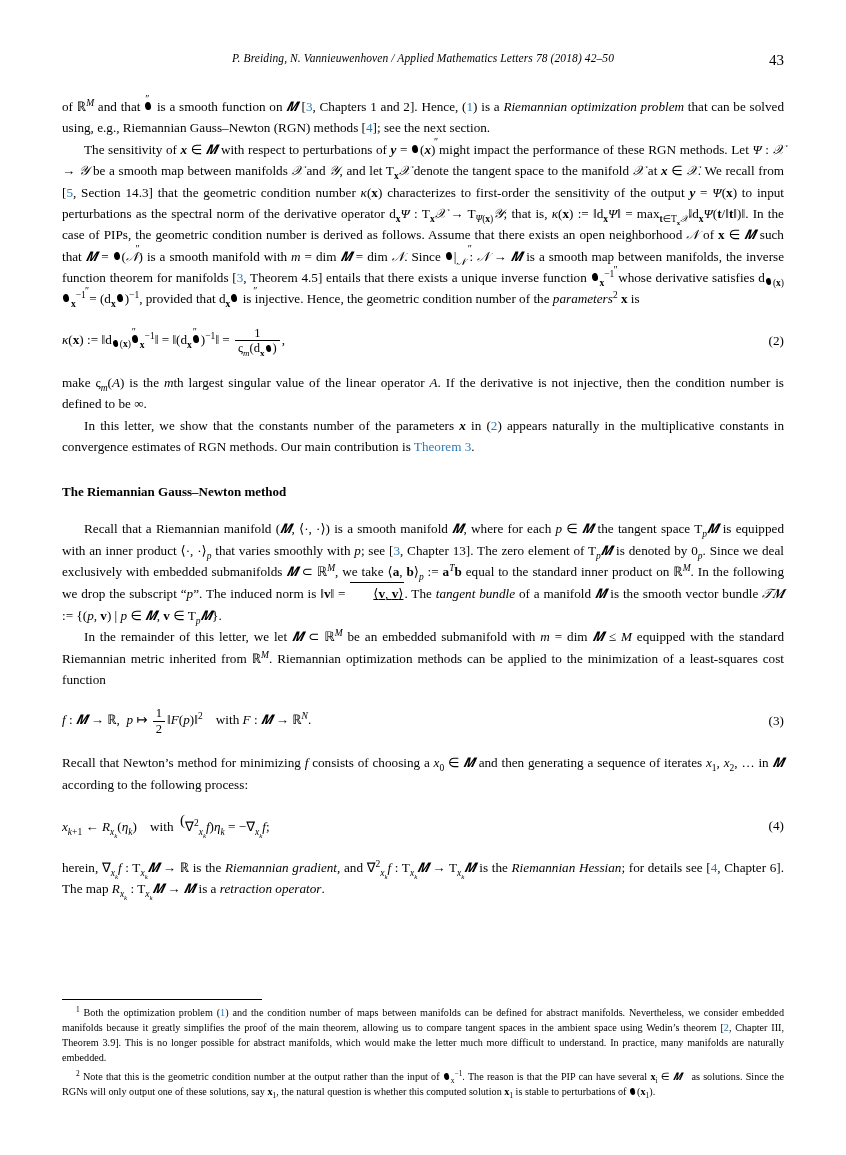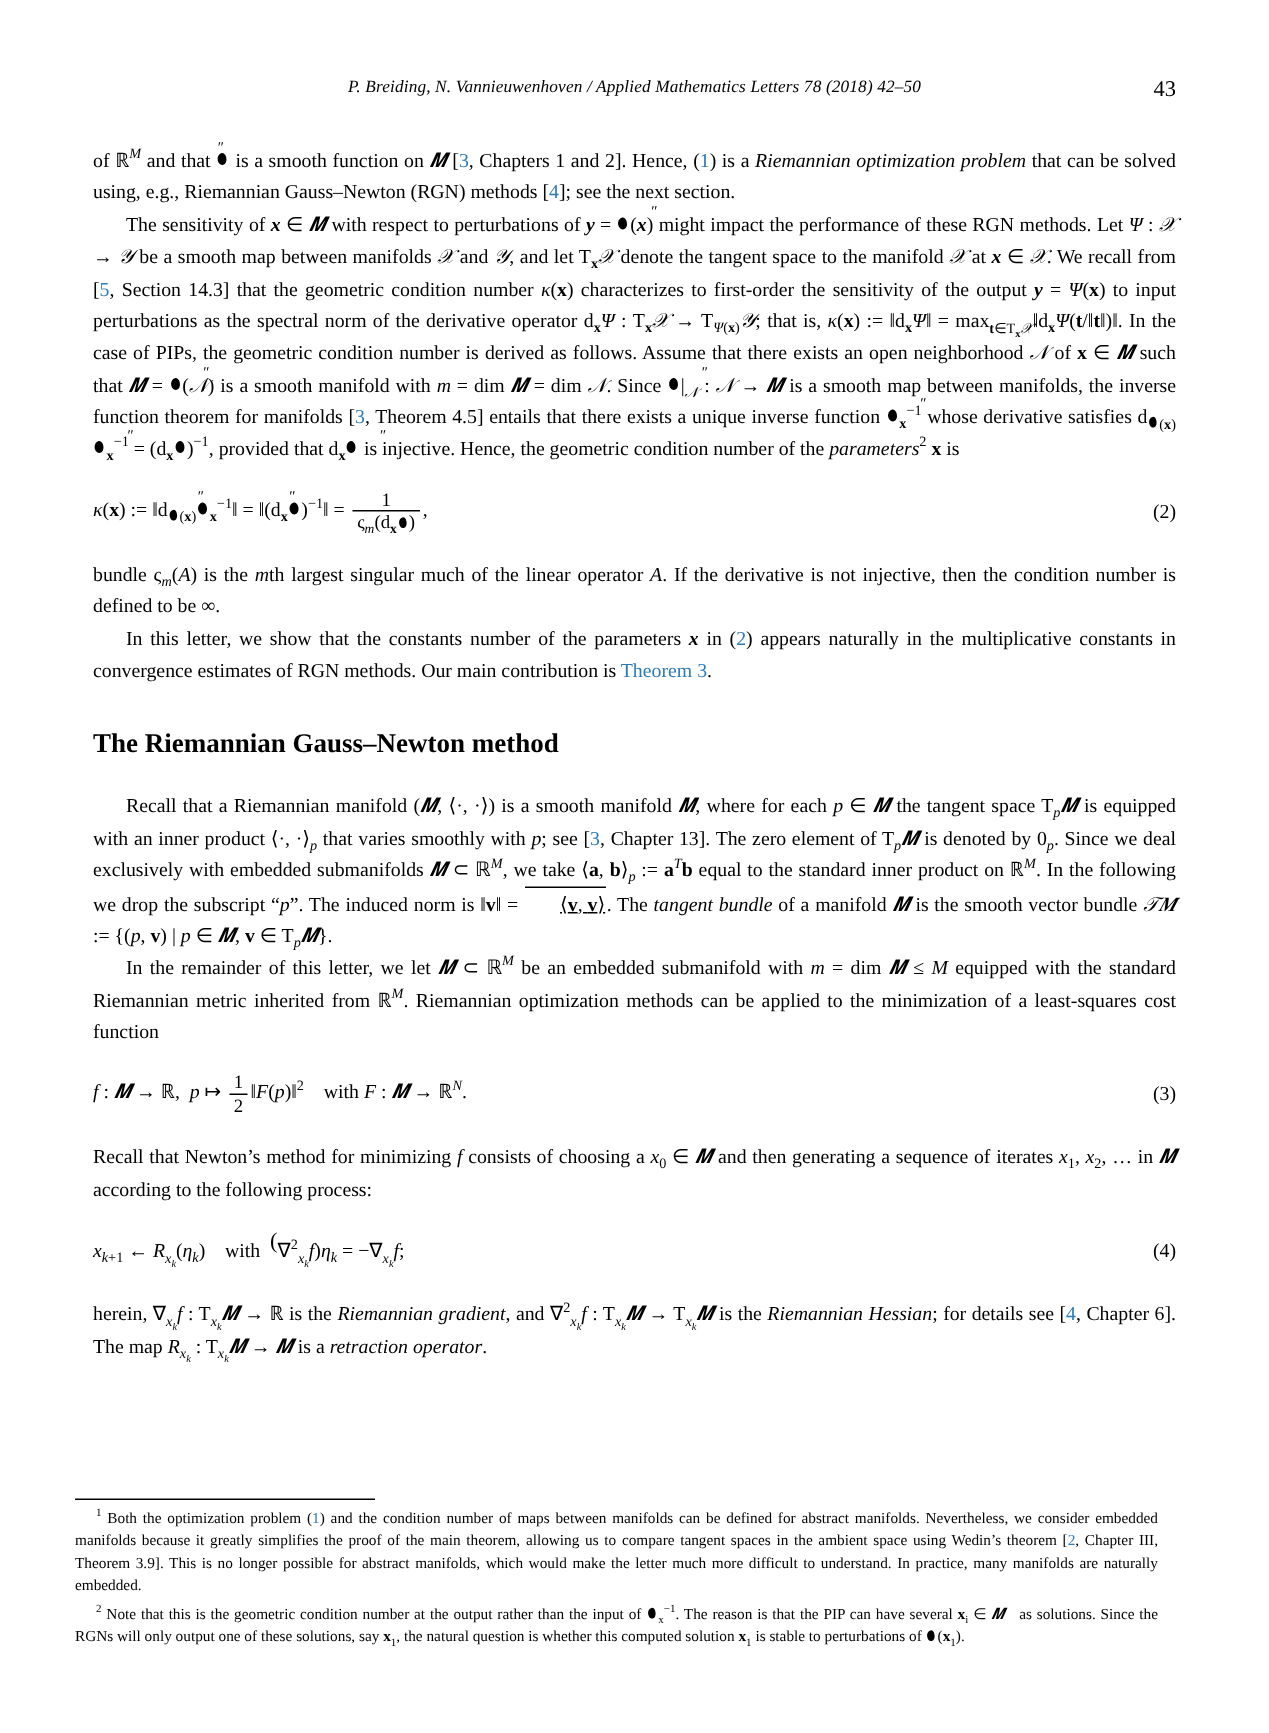--- a/index.html
+++ b/index.html
@@ -69,39 +69,39 @@
   }
   .eq-num {
     position: absolute;
     right: 0;
     top: 50%;
     transform: translateY(-50%);
     font-size: 13.2px;
   }
   .section-head {
     font-weight: bold;
-    font-size: 18px;
+    font-size: 13px;
     margin: 24px 0 16px 0;
   }
   .link {
     color: #2b7bb9;
   }
   .mathvar {
     font-style: italic;
   }
   .cal {
     font-family: "Liberation Serif", serif;
     font-style: italic;
   }
   .bb {
     font-family: Liberation Serif, serif;
   }
   .footnotes {
     position: absolute;
-    left: 50px;
+    left: 62px;
     bottom: 50px;
     width: 722px;
     font-size: 10.2px;
     line-height: 1.45;
     text-align: justify;
   }
   .footnote-rule {
     width: 200px;
     border-top: 0.6px solid #000;
     margin-bottom: 6px;
@@ -206,21 +206,21 @@
         <span class="mathvar">κ</span>(<b>x</b>) := ‖d<sub><span class="blob small"></span>(<b>x</b>)</sub><span class="blob ddot"></span><sub><b>x</b></sub><sup>−1</sup>‖ = ‖(d<sub><b>x</b></sub><span class="blob ddot"></span>)<sup>−1</sup>‖ =
         <span class="frac">
           <span class="num">1</span>
           <span class="den">ς<sub><span class="mathvar">m</span></sub>(d<sub><b>x</b></sub><span class="blob small"></span>)</span>
         </span>,
       </div>
       <div class="eq-num">(2)</div>
     </div>
 
     <p>
-      <span>bundle </span>ς<sub><span class="mathvar">m</span></sub>(<span class="mathvar">A</span>)<span> is the </span><span class="mathvar">m</span><span>th largest singular much of the linear operator </span><span class="mathvar">A</span><span>. If the derivative is not injective, then the condition number is defined to be ∞.</span>
+      <span>make </span>ς<sub><span class="mathvar">m</span></sub>(<span class="mathvar">A</span>)<span> is the </span><span class="mathvar">m</span><span>th largest singular value of the linear operator </span><span class="mathvar">A</span><span>. If the derivative is not injective, then the condition number is defined to be ∞.</span>
     </p>
 
     <p class="indent">
       <span>In this letter, we show that the constants number of the parameters </span><b class="mathvar">x</b><span> in (</span><span class="link">2</span><span>) appears naturally in the multiplicative constants in convergence estimates of RGN methods. Our main contribution is </span><span class="link">Theorem 3</span><span>.</span>
     </p>
 
     <div class="section-head">The Riemannian Gauss–Newton method</div>
 
     <p class="indent">
       Recall that a Riemannian manifold (<span class="cal">𝑴</span>, ⟨·, ·⟩) is a smooth manifold <span class="cal">𝑴</span>, where for each <span class="mathvar">p</span> ∈ <span class="cal">𝑴</span> the tangent space T<sub><span class="mathvar">p</span></sub><span class="cal">𝑴</span> is equipped with an inner product ⟨·, ·⟩<sub><span class="mathvar">p</span></sub> that varies smoothly with <span class="mathvar">p</span>; see [<span class="link">3</span>, Chapter 13]. The zero element of T<sub><span class="mathvar">p</span></sub><span class="cal">𝑴</span> is denoted by 0<sub><span class="mathvar">p</span></sub>. Since we deal exclusively with embedded submanifolds <span class="cal">𝑴</span> ⊂ ℝ<sup><span class="mathvar">M</span></sup>, we take ⟨<b>a</b>, <b>b</b>⟩<sub><span class="mathvar">p</span></sub> := <b>a</b><sup><span class="mathvar">T</span></sup><b>b</b> equal to the standard inner product on ℝ<sup><span class="mathvar">M</span></sup>. In the following we drop the subscript “<span class="mathvar">p</span>”. The induced norm is ‖<b>v</b>‖ = <span class="sqrt">⟨<b>v</b>, <b>v</b>⟩</span>. The <span class="mathvar">tangent bundle</span> of a manifold <span class="cal">𝑴</span> is the smooth vector bundle <span class="cal">𝒯𝑴</span> := {(<span class="mathvar">p</span>, <b>v</b>) | <span class="mathvar">p</span> ∈ <span class="cal">𝑴</span>, <b>v</b> ∈ T<sub><span class="mathvar">p</span></sub><span class="cal">𝑴</span>}.

